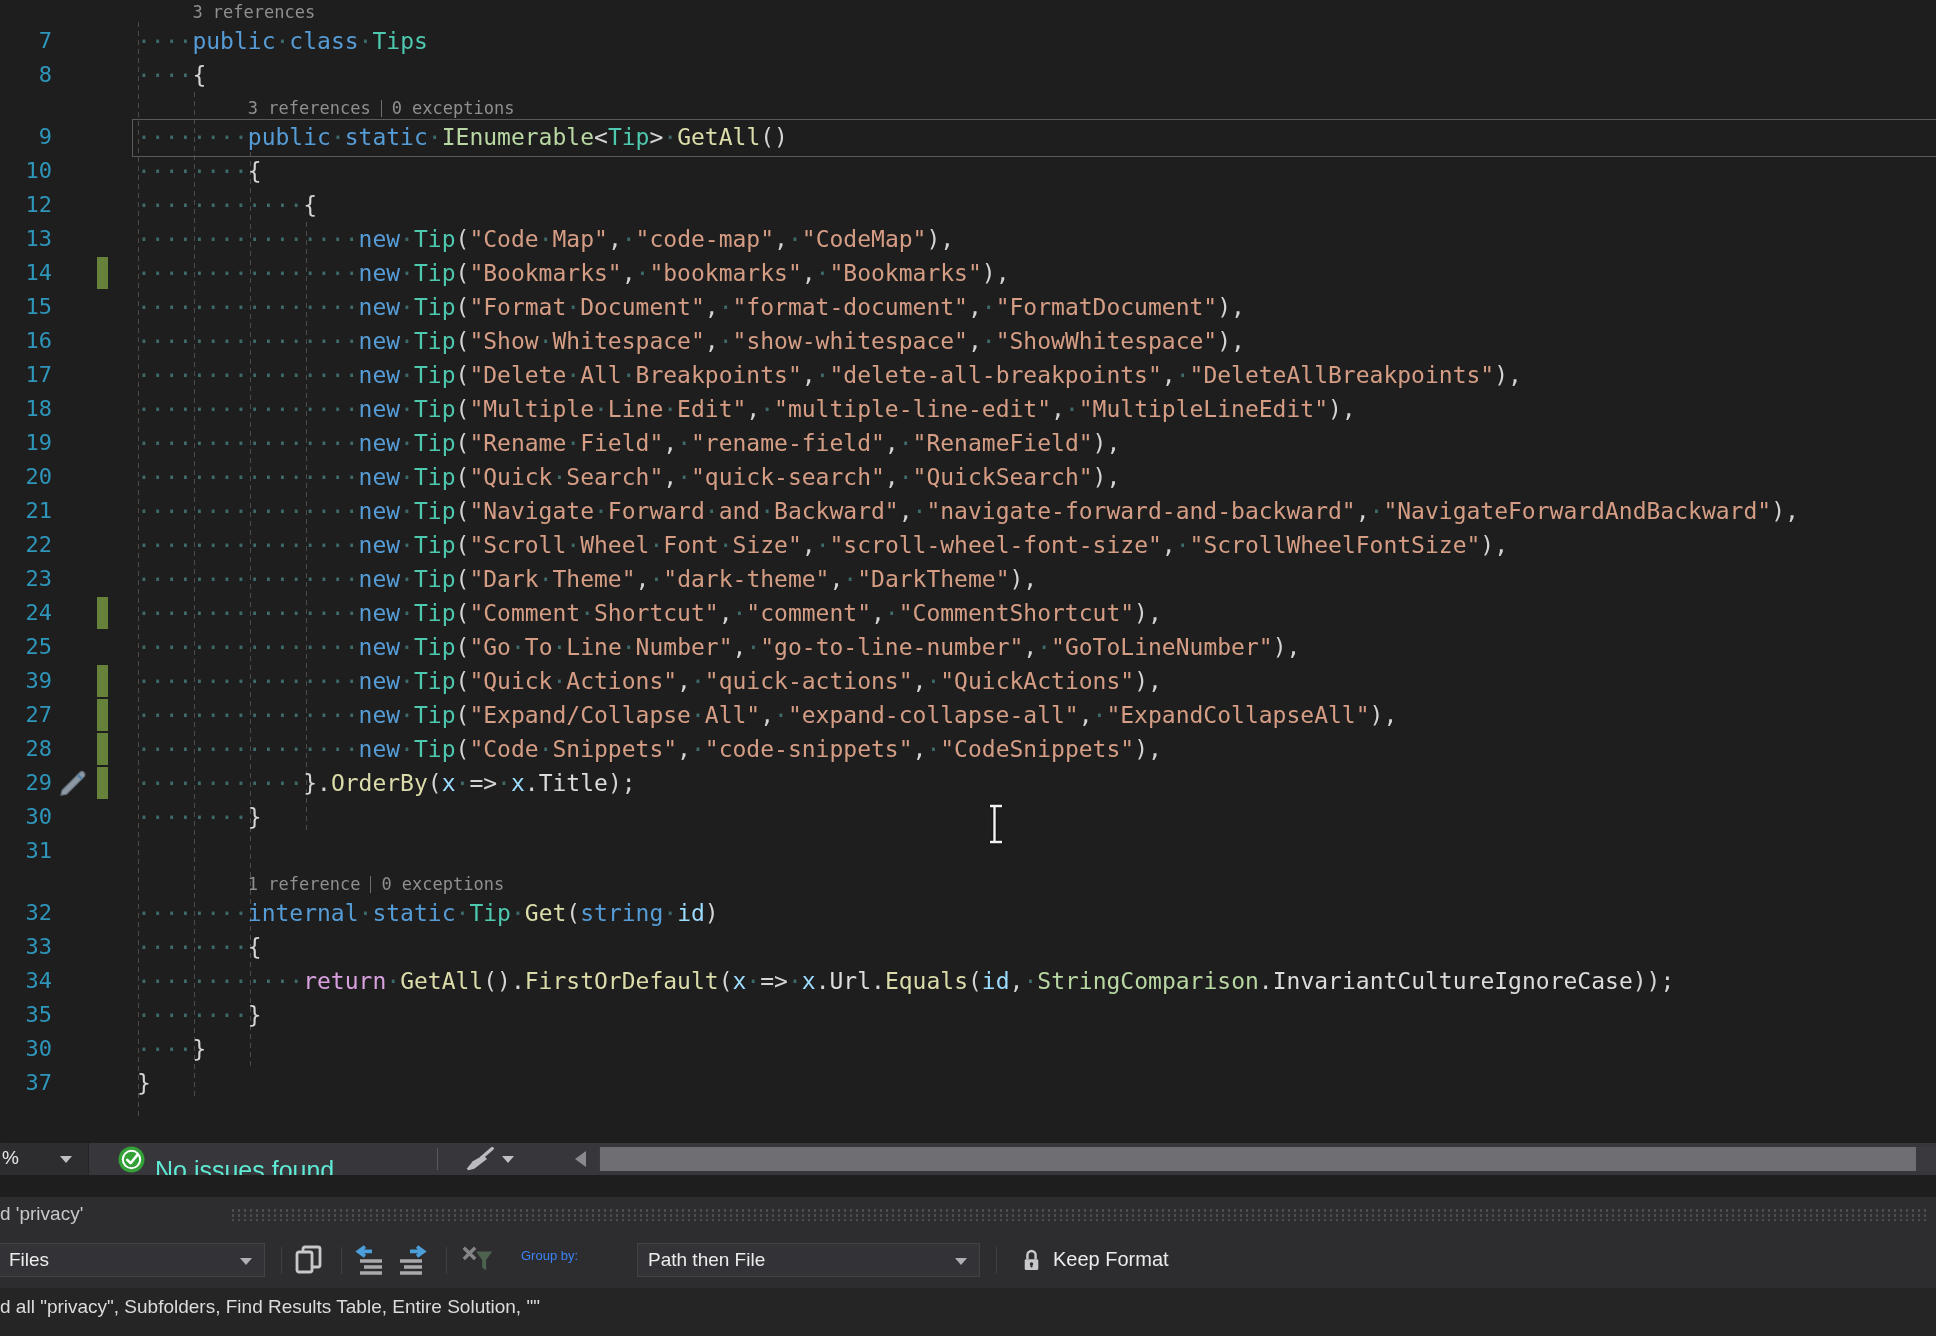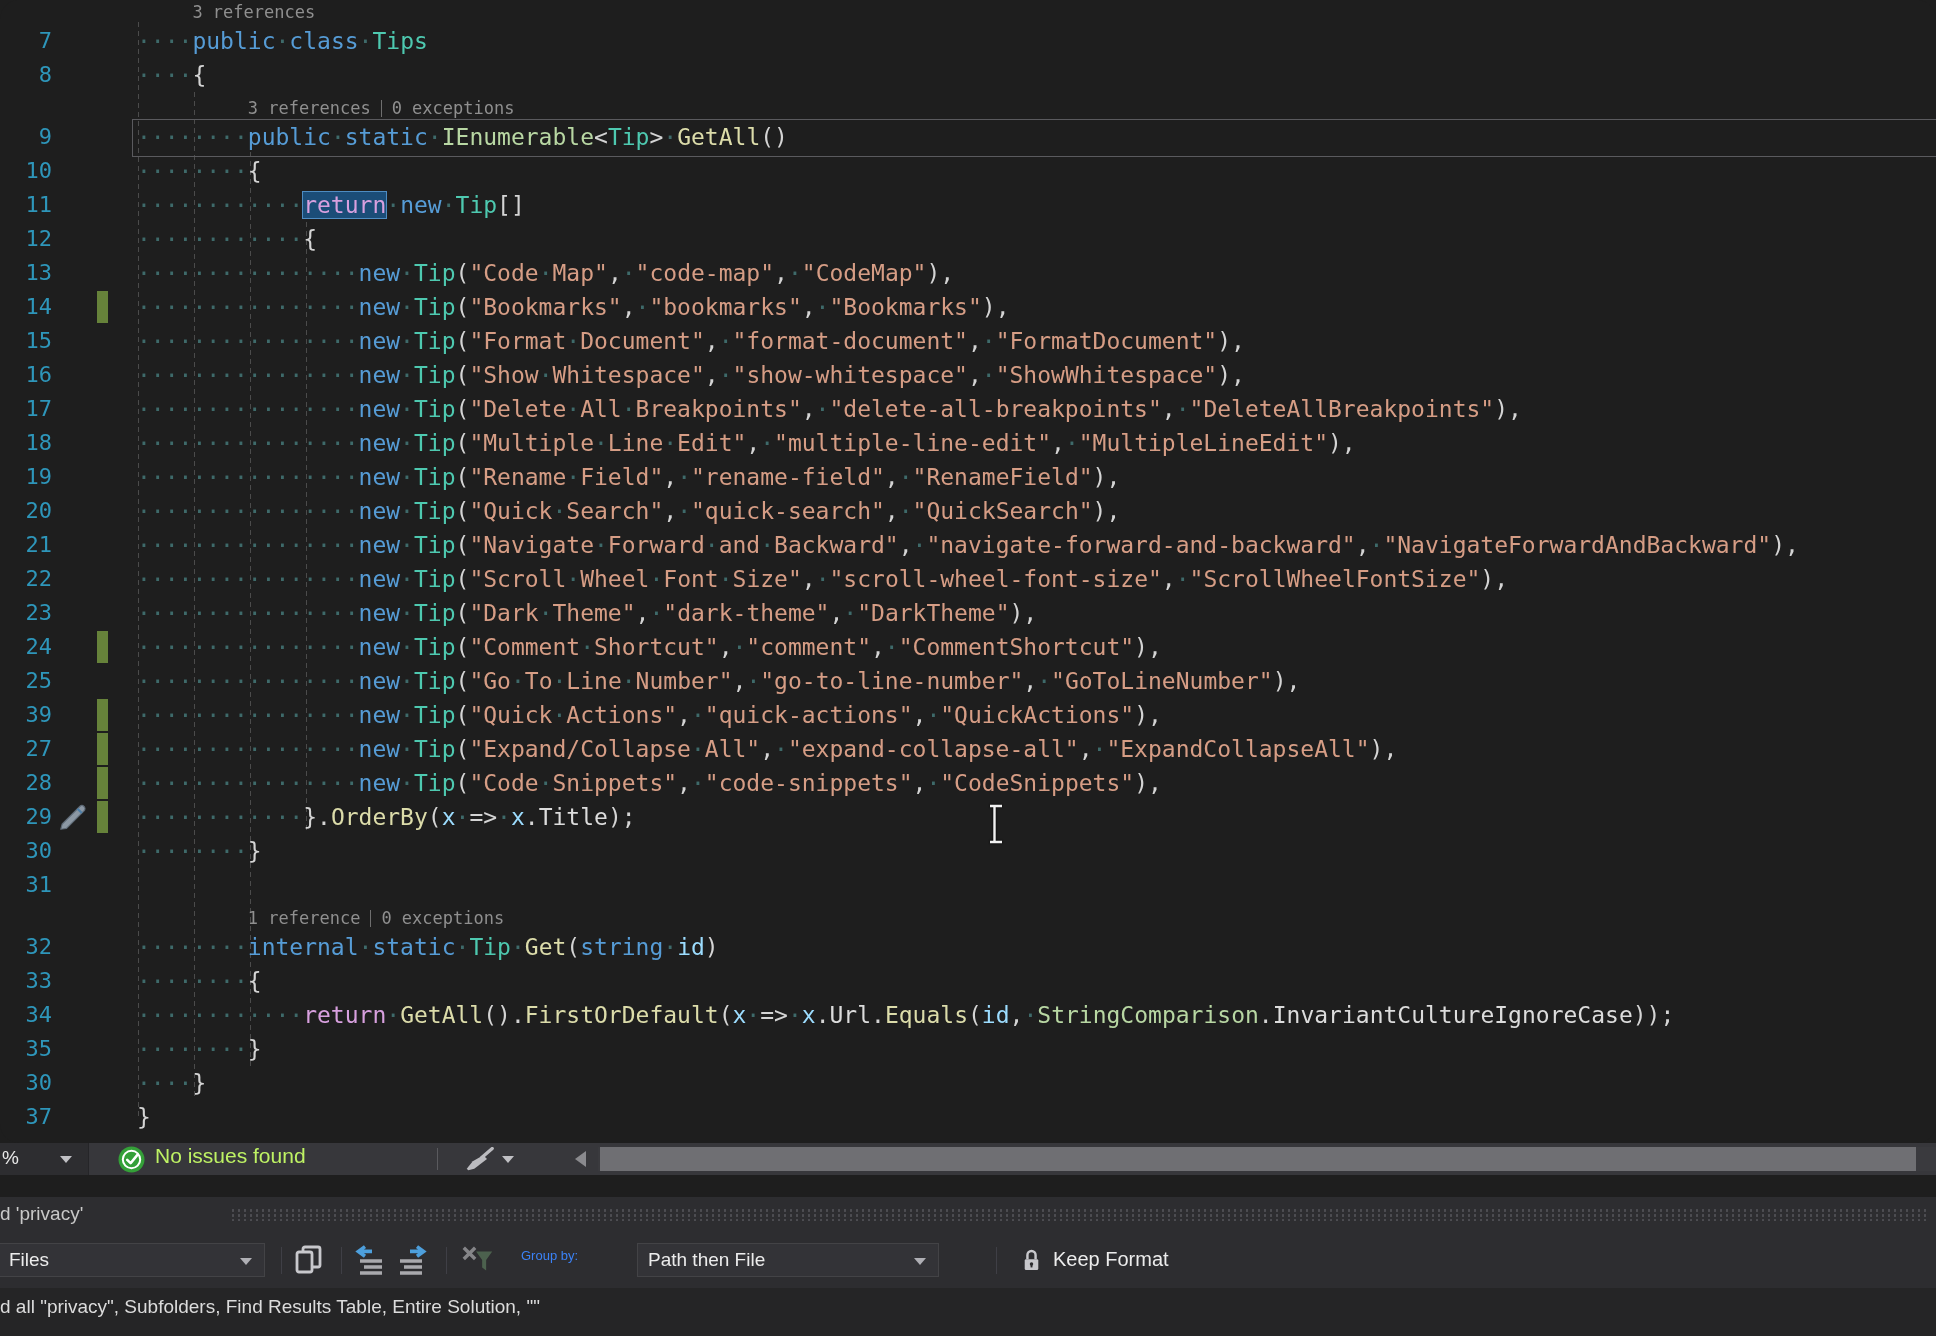--- a/index.html
+++ b/index.html
@@ -25,21 +25,21 @@
   .clsep{display:inline-block;width:1px;height:17px;background:#6E6E6E;margin:0 10px;vertical-align:-3px;}
   .pen{position:absolute;left:58px;top:2px;}
   .ibeam{position:absolute;left:988px;top:804px;z-index:9;filter:drop-shadow(0 0 1px #000);}
   
   .estatus{position:absolute;left:0;top:1143px;width:1936px;height:32px;background:#37373B;}
   .zoombox{position:absolute;left:0;top:0;width:88px;height:32px;background:#2D2D30;border-right:1px solid #252528;}
   .zoombox .zlabel{position:absolute;left:2px;top:4px;color:#E8E8E8;font-size:19px;}
   .dd-arrow{width:0;height:0;border-left:6px solid transparent;border-right:6px solid transparent;border-top:7px solid #C0C0C4;}
   .zoombox .dd-arrow{position:absolute;right:16px;top:13px;}
   .health{position:absolute;left:118px;top:3px;}
-  .health-msg{position:absolute;left:155px;top:1px;color:#bef264;font-size:21px;}
+  .health-msg{position:absolute;left:155px;top:13px;color:#5eead4;font-size:25px;}
   .vsep{position:absolute;width:1px;background:#5A5A5E;}
   .broom{position:absolute;left:460px;top:4px;}
   .broom-arrow{position:absolute;left:502px;top:13px;}
   .hscroll-track{position:absolute;left:598px;top:4px;width:1338px;height:24px;background:#3A3A3E;}
   .hscroll-thumb{position:absolute;left:600px;top:4px;width:1316px;height:24px;background:#6F6F73;}
   .scroll-left{position:absolute;left:575px;top:8px;width:0;height:0;
                border-top:8px solid transparent;border-bottom:8px solid transparent;border-right:11px solid #8A8A8E;}
   
   .panel-gap{position:absolute;left:0;top:1175px;width:1936px;height:22px;background:#1E1E1E;}
   .fr-title{position:absolute;left:0;top:1197px;width:1936px;height:35px;background:#2D2D30;}
@@ -86,24 +86,20 @@
         </div>
         <div class="row" style="height:34px;line-height:34px">
           <span class="num" style="line-height:34px">9</span>
           <span class="code"><span class="ws">········</span><span class="tok k">public</span><span class="ws">·</span><span class="tok k">static</span><span class="ws">·</span><span class="tok i">IEnumerable</span><span class="tok d">&lt;</span><span class="tok t">Tip</span><span class="tok d">&gt;</span><span class="ws">·</span><span class="tok m">GetAll</span><span class="tok d">()</span></span>
         </div>
         <div class="row" style="height:34px;line-height:34px">
           <span class="num" style="line-height:34px">10</span>
           <span class="code"><span class="ws">········</span><span class="tok d">{</span></span>
         </div>
         <div class="row" style="height:34px;line-height:34px">
-          <span class="num" style="line-height:34px">11</span>
-          <span class="code"><span class="ws">············</span><span class="tok c sel">return</span><span class="ws">·</span><span class="tok k">new</span><span class="ws">·</span><span class="tok t">Tip</span><span class="tok d">[]</span></span>
-        </div>
-        <div class="row" style="height:34px;line-height:34px">
           <span class="num" style="line-height:34px">12</span>
           <span class="code"><span class="ws">············</span><span class="tok d">{</span></span>
         </div>
         <div class="row" style="height:34px;line-height:34px">
           <span class="num" style="line-height:34px">13</span>
           <span class="code"><span class="ws">················</span><span class="tok k">new</span><span class="ws">·</span><span class="tok t">Tip</span><span class="tok d">(</span><span class="tok s">"Code</span><span class="ws">·</span><span class="tok s">Map"</span><span class="tok d">,</span><span class="ws">·</span><span class="tok s">"code-map"</span><span class="tok d">,</span><span class="ws">·</span><span class="tok s">"CodeMap"</span><span class="tok d">),</span></span>
         </div>
         <div class="row" style="height:34px;line-height:34px">
           <span class="num" style="line-height:34px">14</span>
           <span class="chbar"></span>
@@ -267,21 +263,21 @@
     <svg class="tbtn" style="left:394px" width="36" height="30" viewBox="0 0 18 15">
       <path d="M8 3.2 H14 M11.5 0.8 L14.8 3.2 L11.5 5.6" fill="none" stroke="#4D9FDC" stroke-width="1.8"></path>
       <path d="M3 8 H14 M5 11 H14 M3 14 H14" stroke="#A9A9AD" stroke-width="1.7"></path>
     </svg>
     <div class="tbsep" style="left:446px"></div>
     <svg class="tbtn" style="left:460px;opacity:.65" width="38" height="30" viewBox="0 0 19 15">
       <path d="M2 1 L8 7 M8 1 L2 7" stroke="#B4B4B8" stroke-width="1.8"></path>
       <path d="M8.5 3 H17 L13.8 7.5 V13 L11.7 11.5 V7.5 Z" fill="#5E7E5E"></path>
     </svg>
     <span class="tblabel" style="left:521px">Group by:</span>
-    <div class="combo" style="left:637px;width:302px">
+    <div class="combo" style="left:637px;width:343px">
       <span class="clabel">Path then File</span>
       <span class="dd-arrow"></span>
     </div>
     <div class="tbsep" style="left:996px"></div>
     <svg class="keep" width="19" height="25" viewBox="0 0 14 18">
       <path d="M4 8 V5 a3 3 0 0 1 6 0 v3" fill="none" stroke="#C8C8CC" stroke-width="1.8"></path>
       <rect x="2" y="8" width="10" height="8" rx="1" fill="#C8C8CC"></rect>
       <circle cx="7" cy="11.5" r="1.3" fill="#2D2D30"></circle>
       <rect x="6.3" y="11.5" width="1.4" height="2.6" fill="#2D2D30"></rect>
     </svg>

